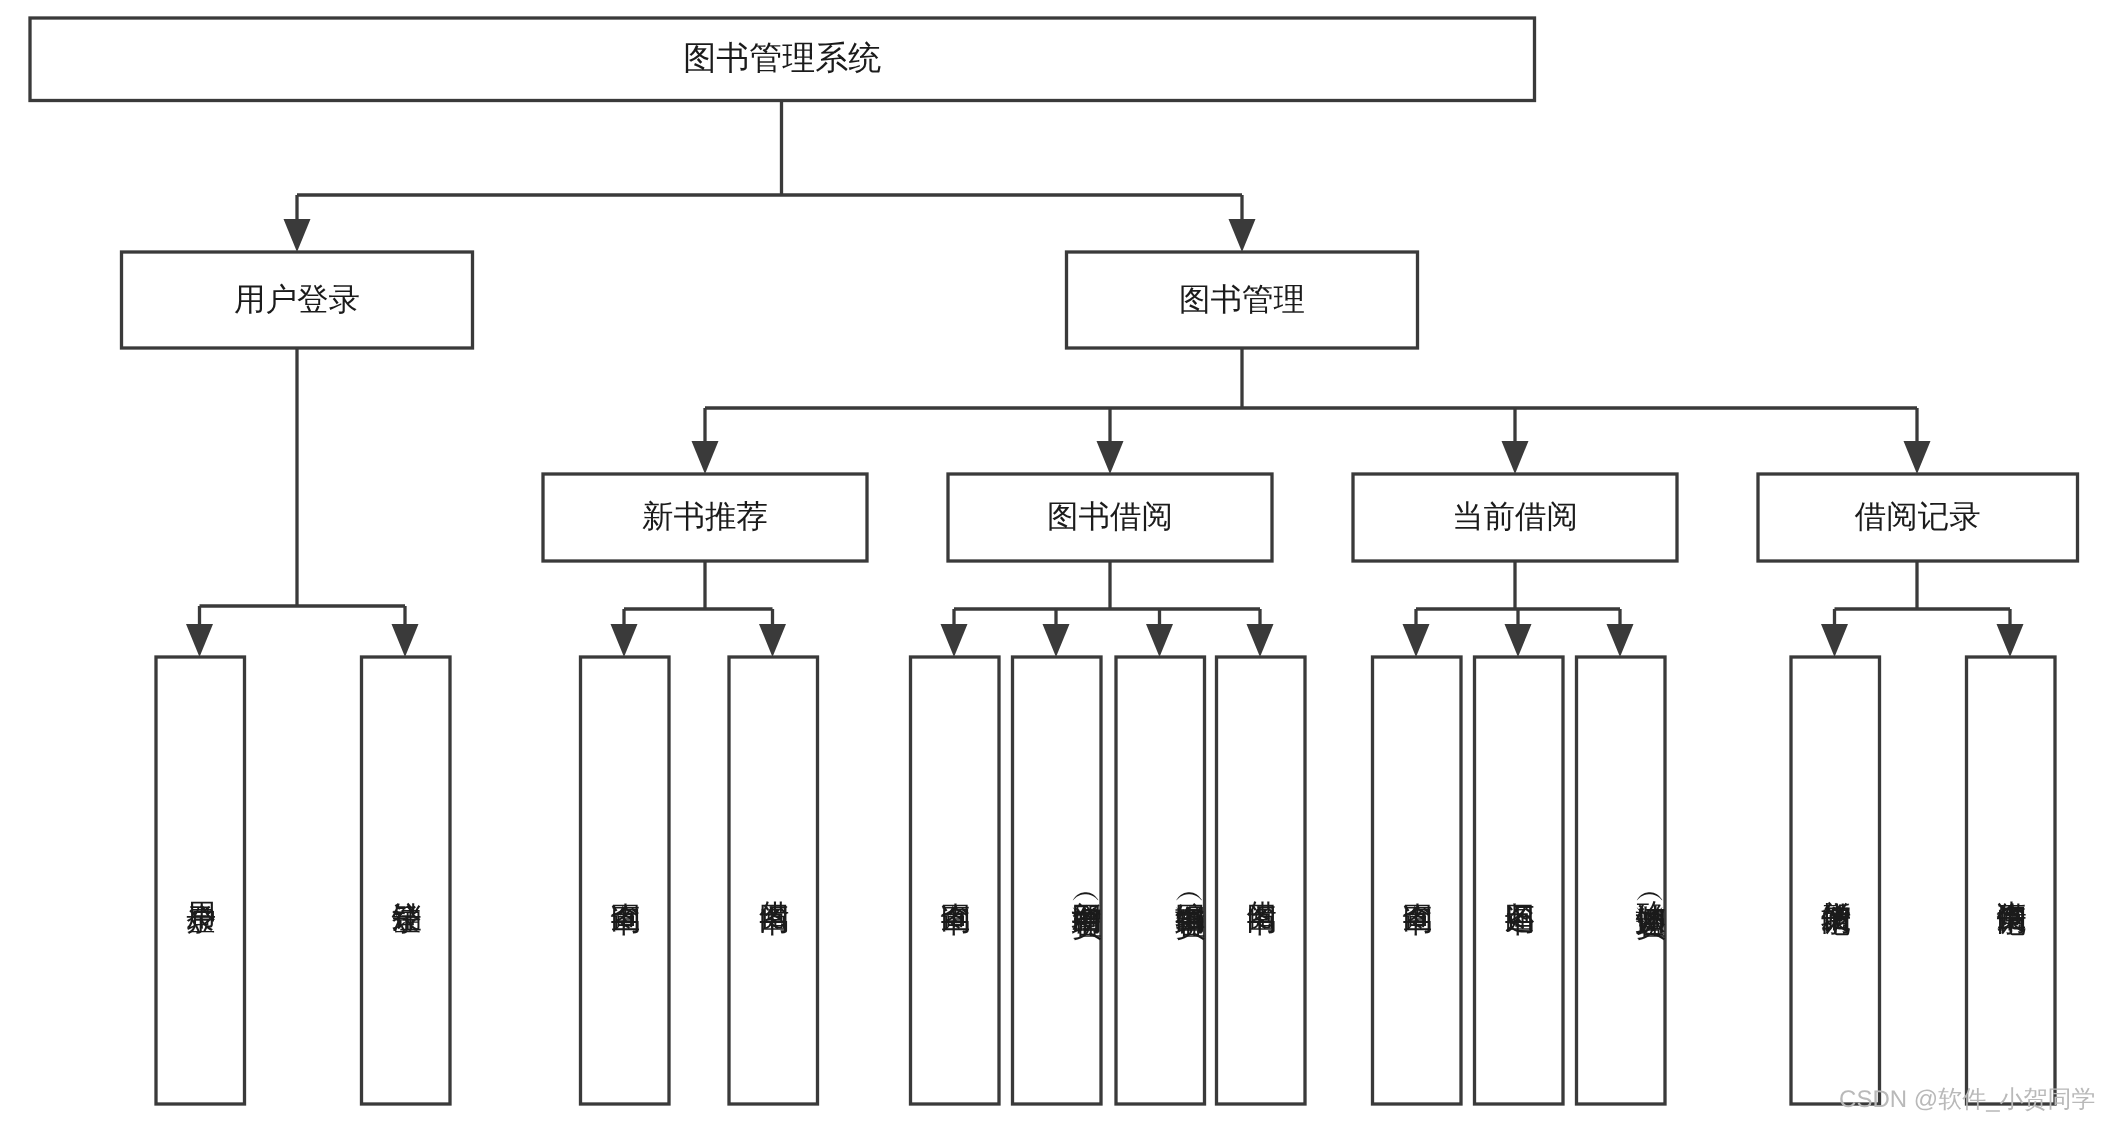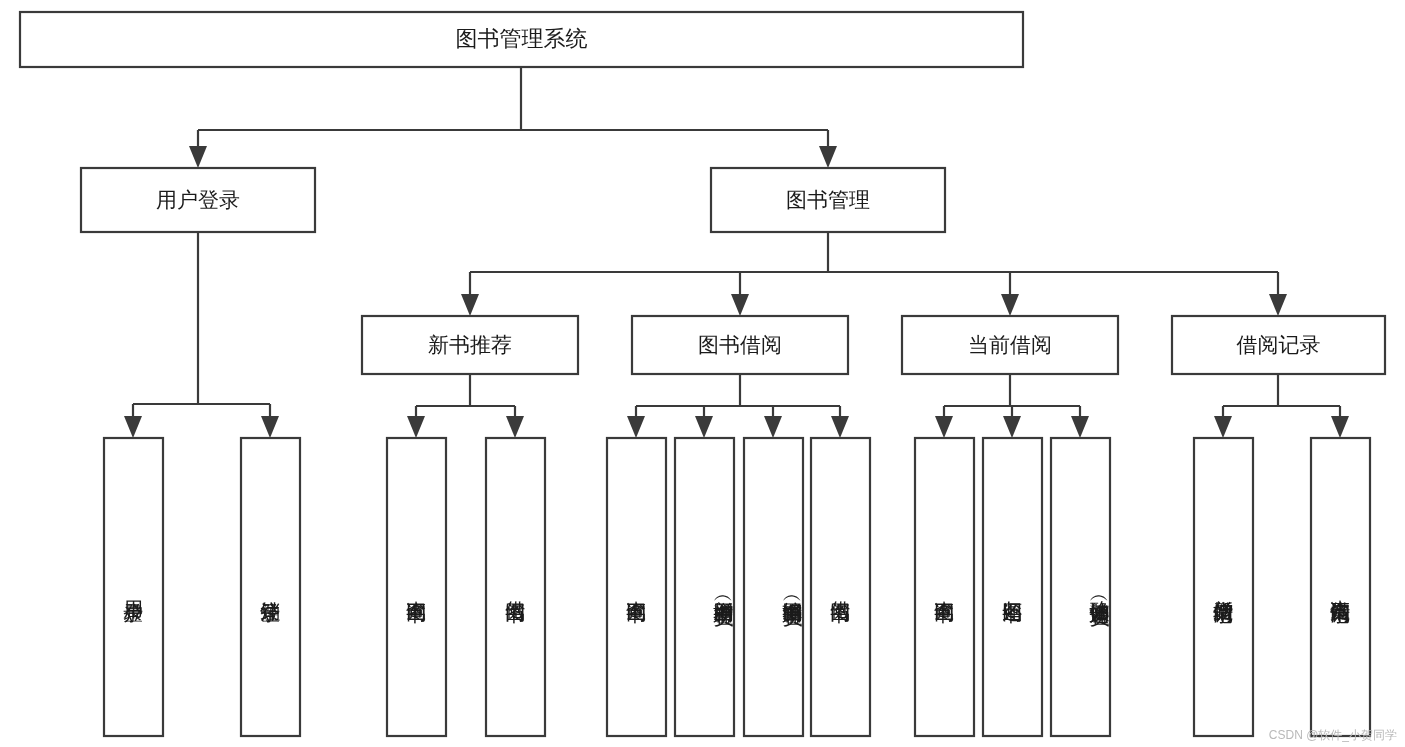--- a/index.html
+++ b/index.html
@@ -65,21 +65,21 @@
     white-space: nowrap;
     pointer-events: none;
   }
   .vtext.center { align-items: center; }
   .vtext.top { align-items: flex-start; padding-top: 4px; }
   .watermark {
     position: absolute;
     right: 8px;
     bottom: 3px;
     font-family: "Liberation Sans", "DejaVu Sans", sans-serif;
-    font-size: 12px;
+    font-size: 16px;
     color: #b9b9b9;
     white-space: nowrap;
   }
 </style>
 </head>
 <body>
 
 <div id="diagram-root">
   <svg class="diagram-canvas" viewBox="0 0 1405 747">
     <g id="connector-layer">

